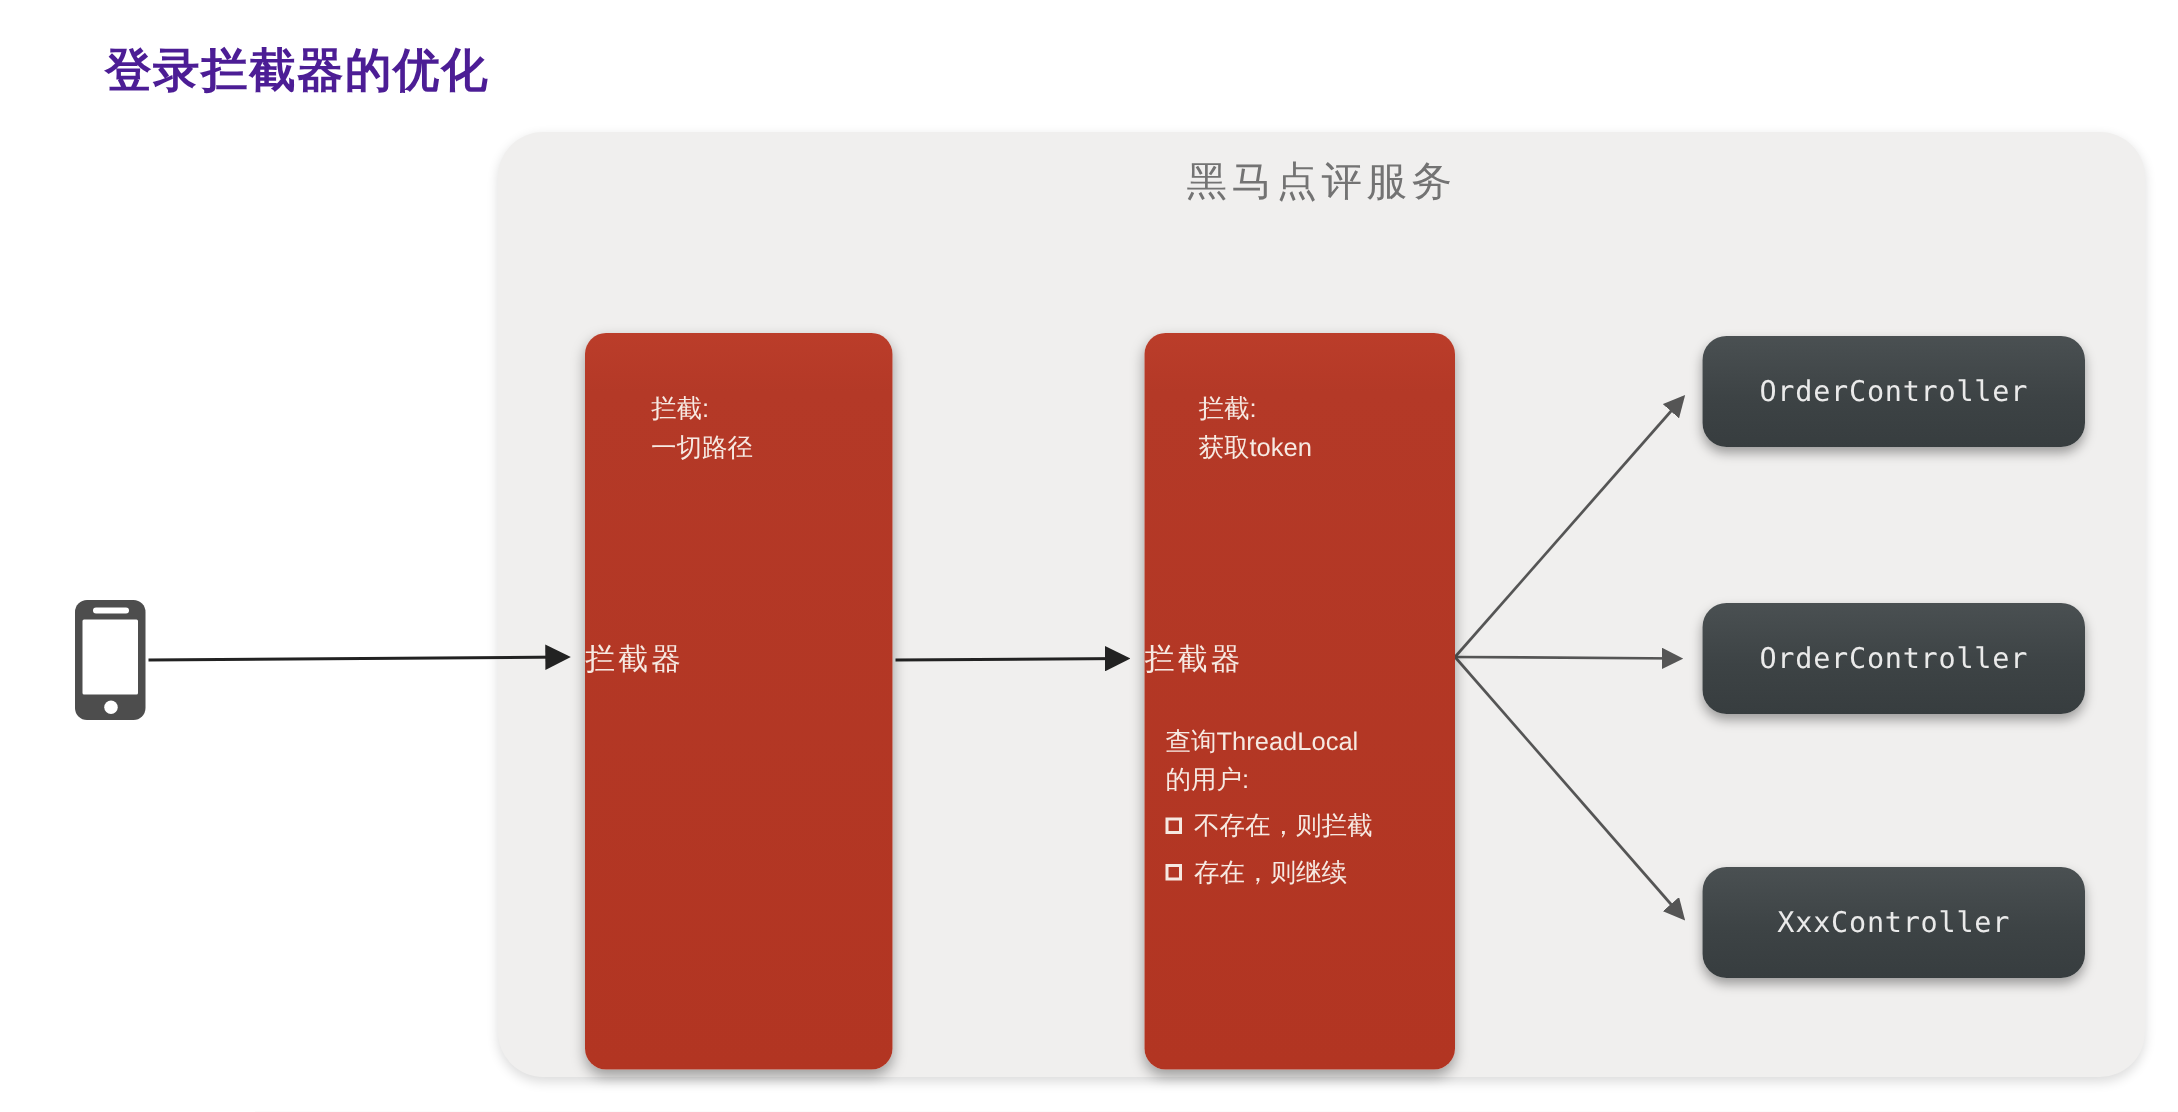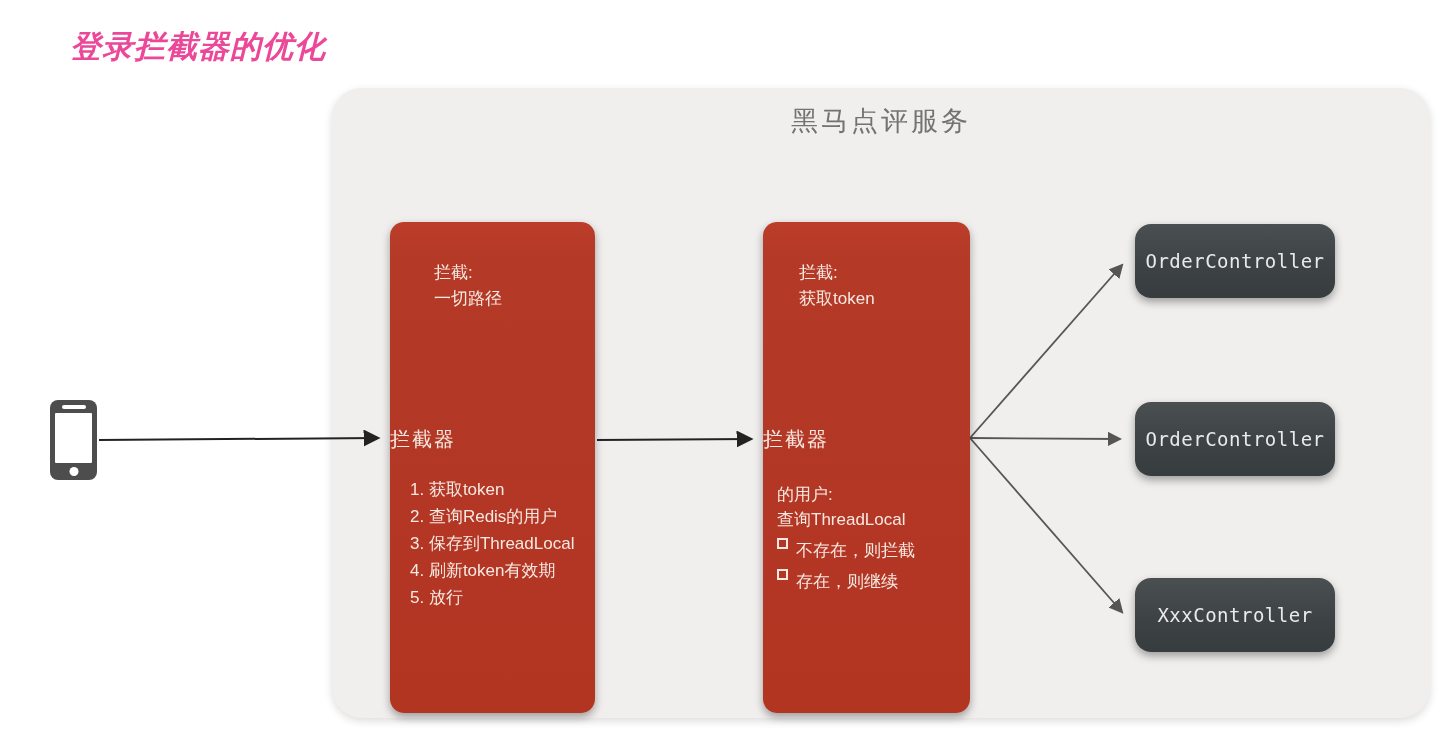--- a/index.html
+++ b/index.html
@@ -8,23 +8,22 @@
     background: #ffffff;
     font-family: "Liberation Sans", sans-serif;
     position: relative;
     overflow: hidden;
   }
   .stage { position: absolute; inset: 0; width: 1452px; height: 741px; }
 
   
   .page-title {
     position: absolute; left: 70px; top: 26px;
-    font-size: 31px; font-weight: bold; color: #ec4899;
+    font-size: 31px; font-weight: bold; color: #4c1d95;
     letter-spacing: 1px;
-    font-style: italic;
   }
 
   
   .service-panel {
     position: absolute; left: 332px; top: 88px;
     width: 1098px; height: 630px;
     background: #f0efee;
     border-radius: 30px;
     box-shadow: 0 3px 8px rgba(0,0,0,0.14);
   }
@@ -78,31 +77,31 @@
     font-size: 17px; line-height: 27px;
     font-family: "Liberation Sans", sans-serif;
   }
   .step { white-space: nowrap; }
 
   .tl-body {
     position: absolute; top: 260px; left: 14px; right: 4px;
     font-size: 17px; line-height: 25px;
   }
   .check-item {
-    display: flex; gap: 8px;
+    display: flex; align-items: center; gap: 8px;
     margin-top: 6px; white-space: nowrap;
   }
   .checkbox {
     display: inline-block; width: 11px; height: 11px;
     border: 2.5px solid #f6e9e2; flex: 0 0 auto;
   }
 
   
   .controller {
-    position: absolute; left: 1135px; width: 200px; height: 74px;
+    position: absolute; left: 1135px; width: 255px; height: 74px;
     background: linear-gradient(180deg, #4a5052 0%, #3d4345 55%, #373d3f 100%);
     border-radius: 16px;
     box-shadow: 0 4px 8px rgba(0,0,0,0.35);
     display: flex; align-items: center; justify-content: center;
     color: #eaeaea;
     font-family: "DejaVu Sans Mono", monospace;
     font-size: 19px; letter-spacing: 0.5px;
   }
   .controller-order { top: 224px; }
   .controller-user  { top: 402px; }
@@ -142,38 +141,31 @@
     <line x1="970" y1="438" x2="1120" y2="439" stroke="#555555" stroke-width="1.8" marker-end="url(#ah-gray)"></line>
     <line x1="970" y1="438" x2="1122" y2="612" stroke="#555555" stroke-width="1.8" marker-end="url(#ah-gray)"></line>
   </svg>
 
   <div class="interceptor interceptor-1">
     <div class="scope">
       <div>拦截:</div>
       <div>一切路径</div>
     </div>
     <div class="iname">拦截器</div>
-    <div class="steps">
-      <div class="step">1. 获取token</div>
-      <div class="step">2. 查询Redis的用户</div>
-      <div class="step">3. 保存到ThreadLocal</div>
-      <div class="step">4. 刷新token有效期</div>
-      <div class="step">5. 放行</div>
-    </div>
   </div>
 
   <div class="interceptor interceptor-2">
     <div class="scope">
       <div>拦截:</div>
       <div>获取token</div>
     </div>
     <div class="iname">拦截器</div>
     <div class="tl-body">
+      <div>查询ThreadLocal</div>
       <div>的用户:</div>
-      <div>查询ThreadLocal</div>
       <div class="check-item">
         <span class="checkbox"></span>
         <span>不存在，则拦截</span>
       </div>
       <div class="check-item">
         <span class="checkbox"></span>
         <span>存在，则继续</span>
       </div>
     </div>
   </div>

